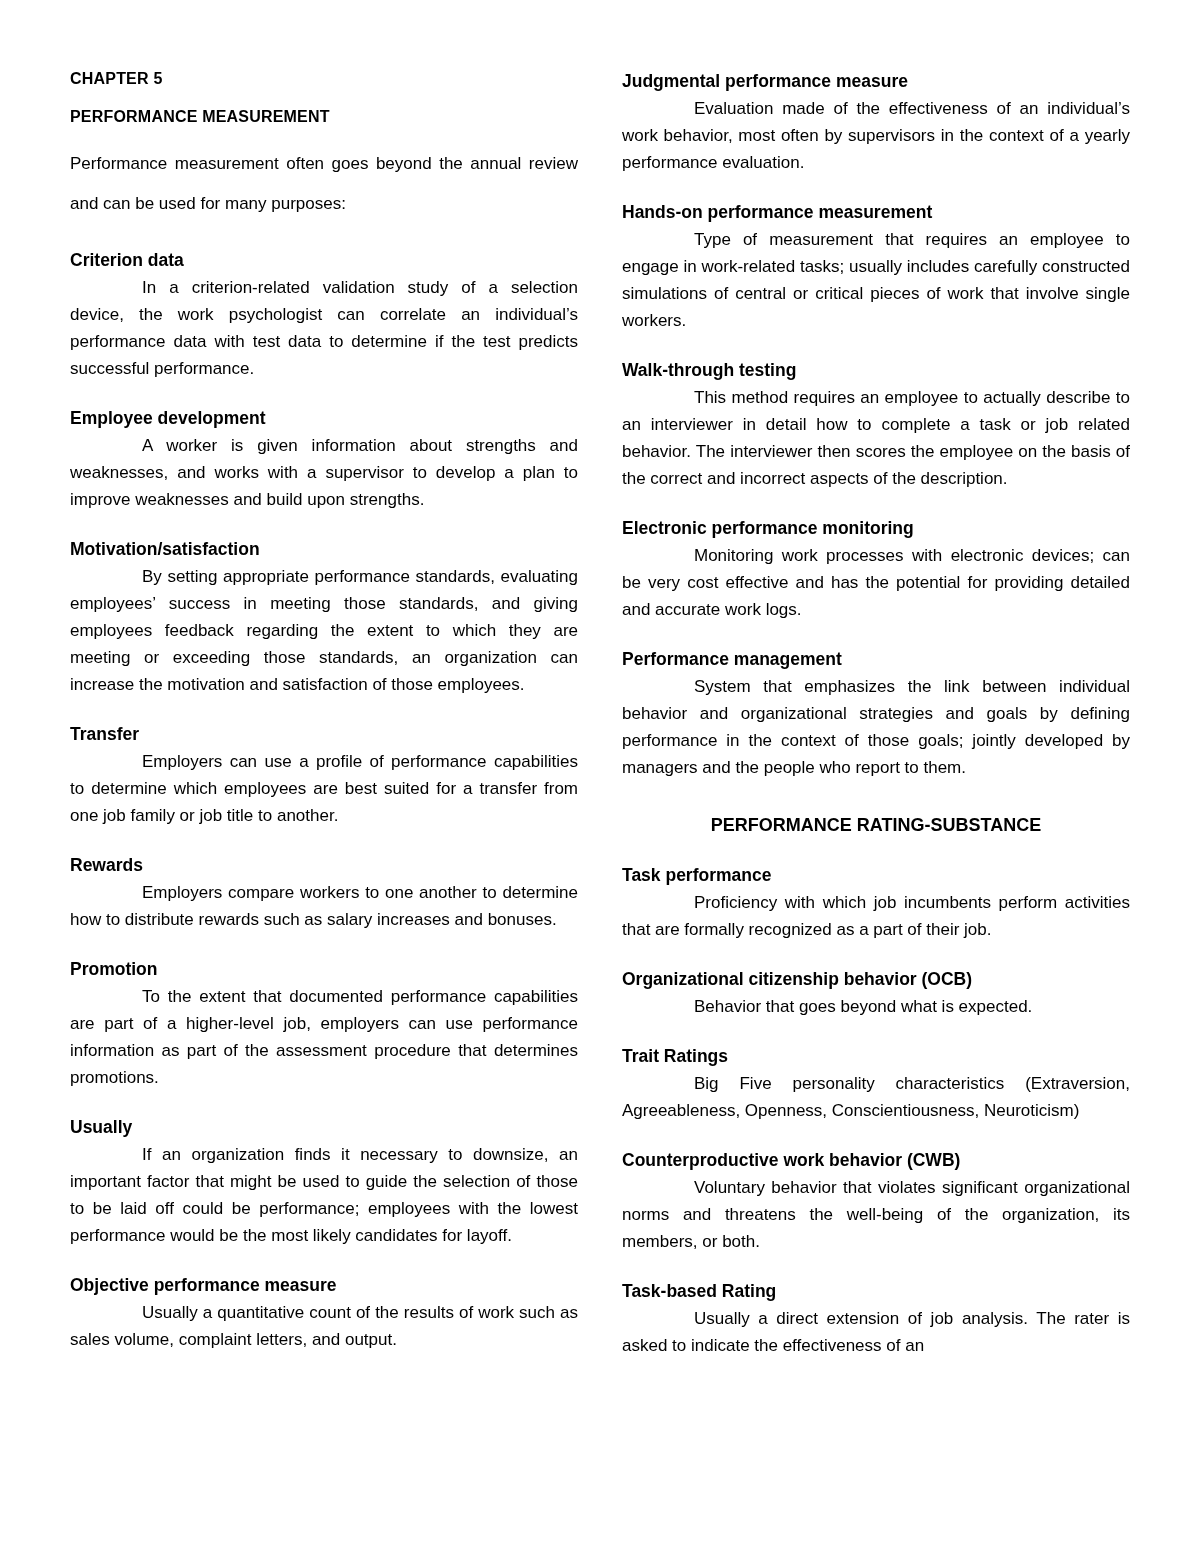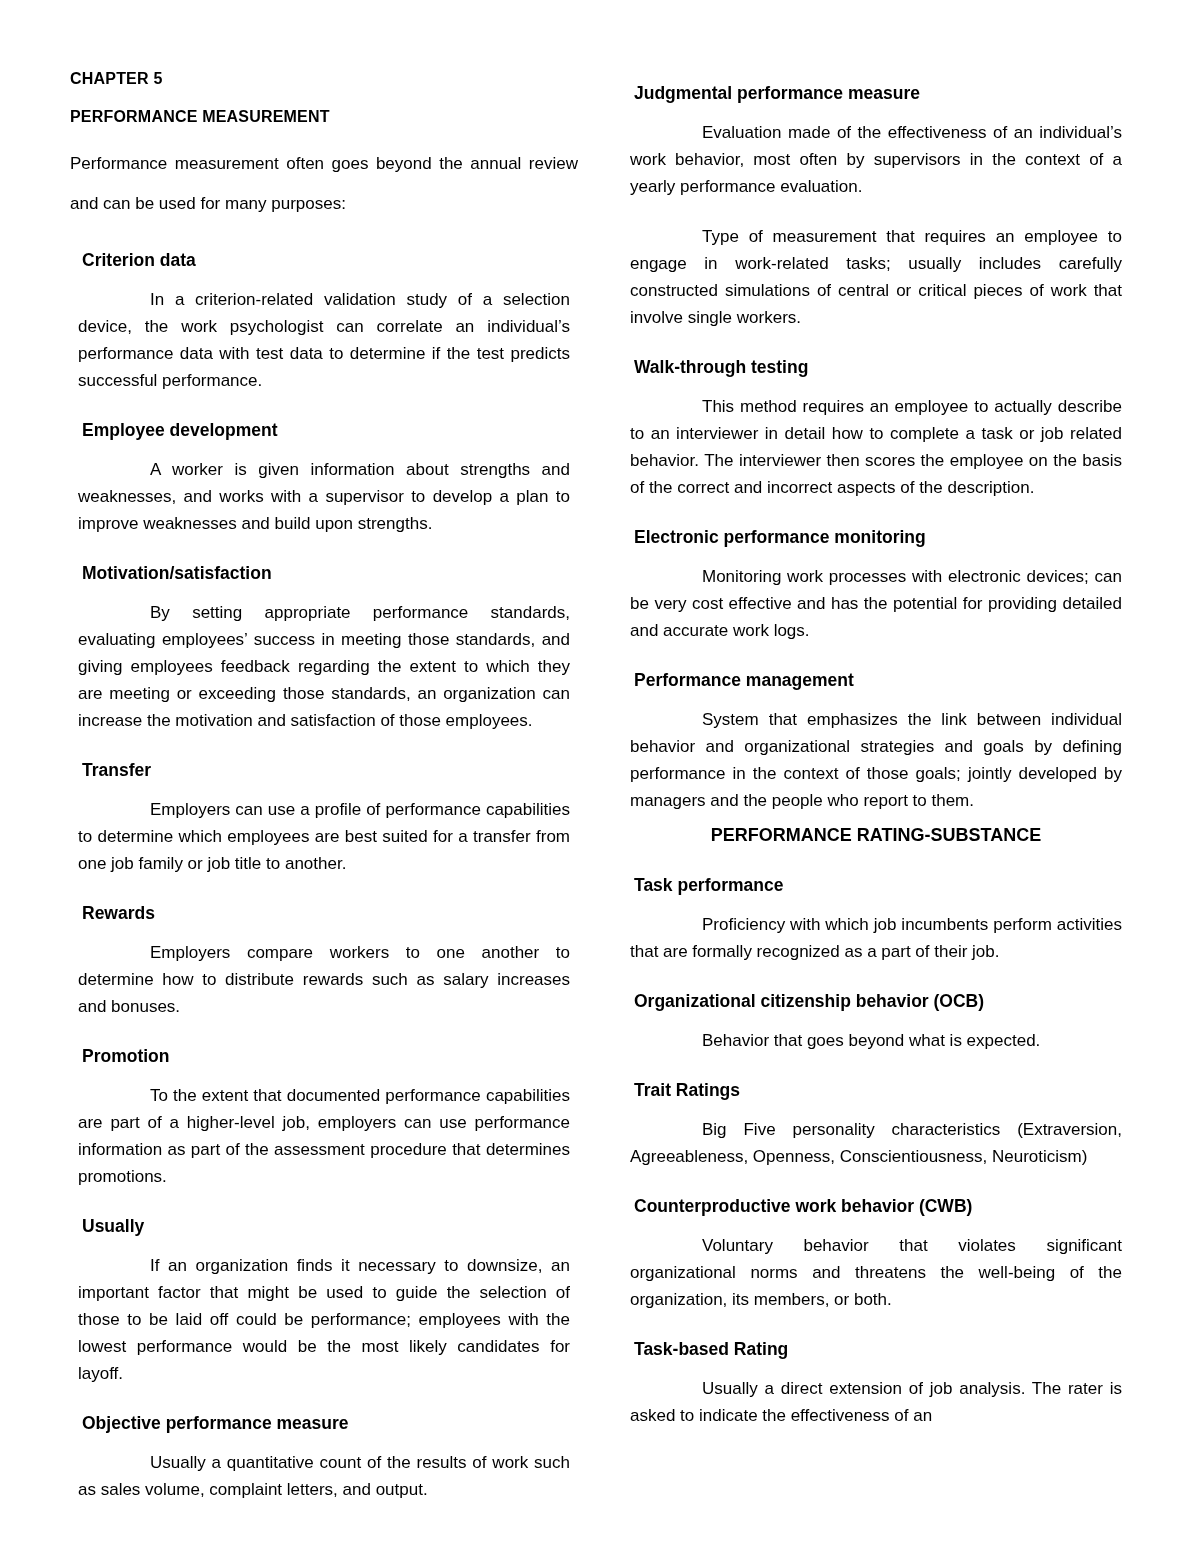--- a/index.html
+++ b/index.html
@@ -38,36 +38,36 @@
     margin: 10px 0 0 0;
     font-size: 17px;
     line-height: 40px;
     text-align: justify;
   }
   .center-heading {
     text-align: center;
     font-weight: 700;
     font-size: 18px;
     line-height: 27px;
-    margin-top: 8px;
+    margin-top: 31px;
   }
   section.term {
     margin-top: 23px;
   }
   .col > section.term:first-child {
     margin-top: 0;
   }
   .term-heading {
-    margin: 12px;
+    margin: 0;
     font-size: 17.5px;
     font-weight: 700;
     line-height: 27px;
   }
   .term-body {
-    margin: 8px;
+    margin: 0;
     font-size: 17px;
     line-height: 27px;
     text-align: justify;
     text-indent: 72px;
   }
 </style>
 </head>
 <body>
 
 <div class="page">
@@ -108,20 +108,21 @@
           <h3 class="term-heading">Objective performance measure</h3>
           <p class="term-body">Usually a quantitative count of the results of work such as sales volume, complaint letters, and output.</p>
         </section>
       </div>
     <div class="col" id="col-right">
         <section class="term">
           <h3 class="term-heading">Judgmental performance measure</h3>
           <p class="term-body">Evaluation made of the effectiveness of an individual’s work behavior, most often by supervisors in the context of a yearly performance evaluation.</p>
         </section>
         <section class="term">
+          <h3 class="term-heading">Hands-on performance measurement</h3>
           <p class="term-body">Type of measurement that requires an employee to engage in work-related tasks; usually includes carefully constructed simulations of central or critical pieces of work that involve single workers.</p>
         </section>
         <section class="term">
           <h3 class="term-heading">Walk-through testing</h3>
           <p class="term-body">This method requires an employee to actually describe to an interviewer in detail how to complete a task or job related behavior. The interviewer then scores the employee on the basis of the correct and incorrect aspects of the description.</p>
         </section>
         <section class="term">
           <h3 class="term-heading">Electronic performance monitoring</h3>
           <p class="term-body">Monitoring work processes with electronic devices; can be very cost effective and has the potential for providing detailed and accurate work logs.</p>
         </section>

